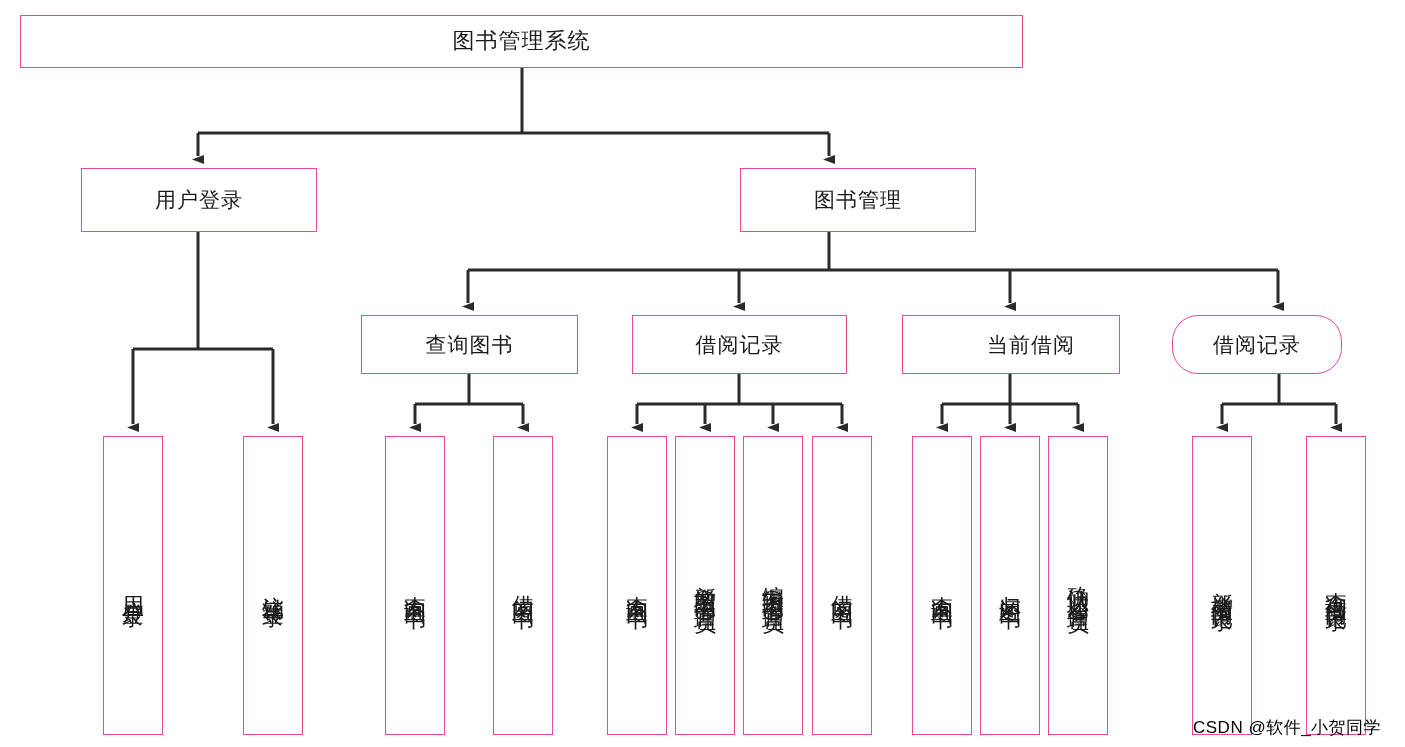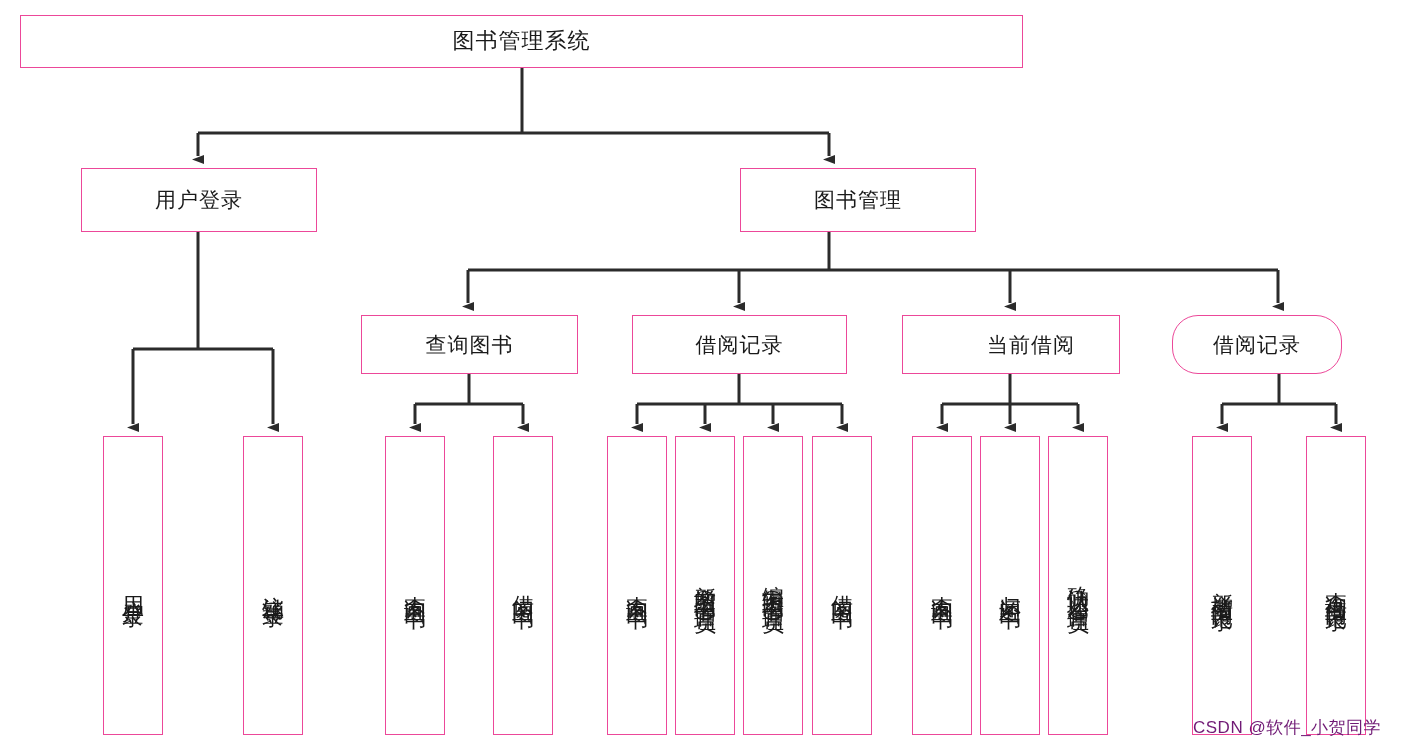--- a/index.html
+++ b/index.html
@@ -58,21 +58,21 @@
     writing-mode: vertical-rl;
     text-orientation: upright;
     font-size: 22px;
     line-height: 1;
     letter-spacing: 4px;
     max-height: 260px;
   }
   .watermark {
     position: absolute;
     font-size: 17px;
-    color: #701a75;
+    color: #000000;
     white-space: nowrap;
     letter-spacing: 0.5px;
   }
 </style>
 </head>
 <body>
 
 <div id="canvas">
 
   <svg class="links" viewBox="0 0 1405 747">

